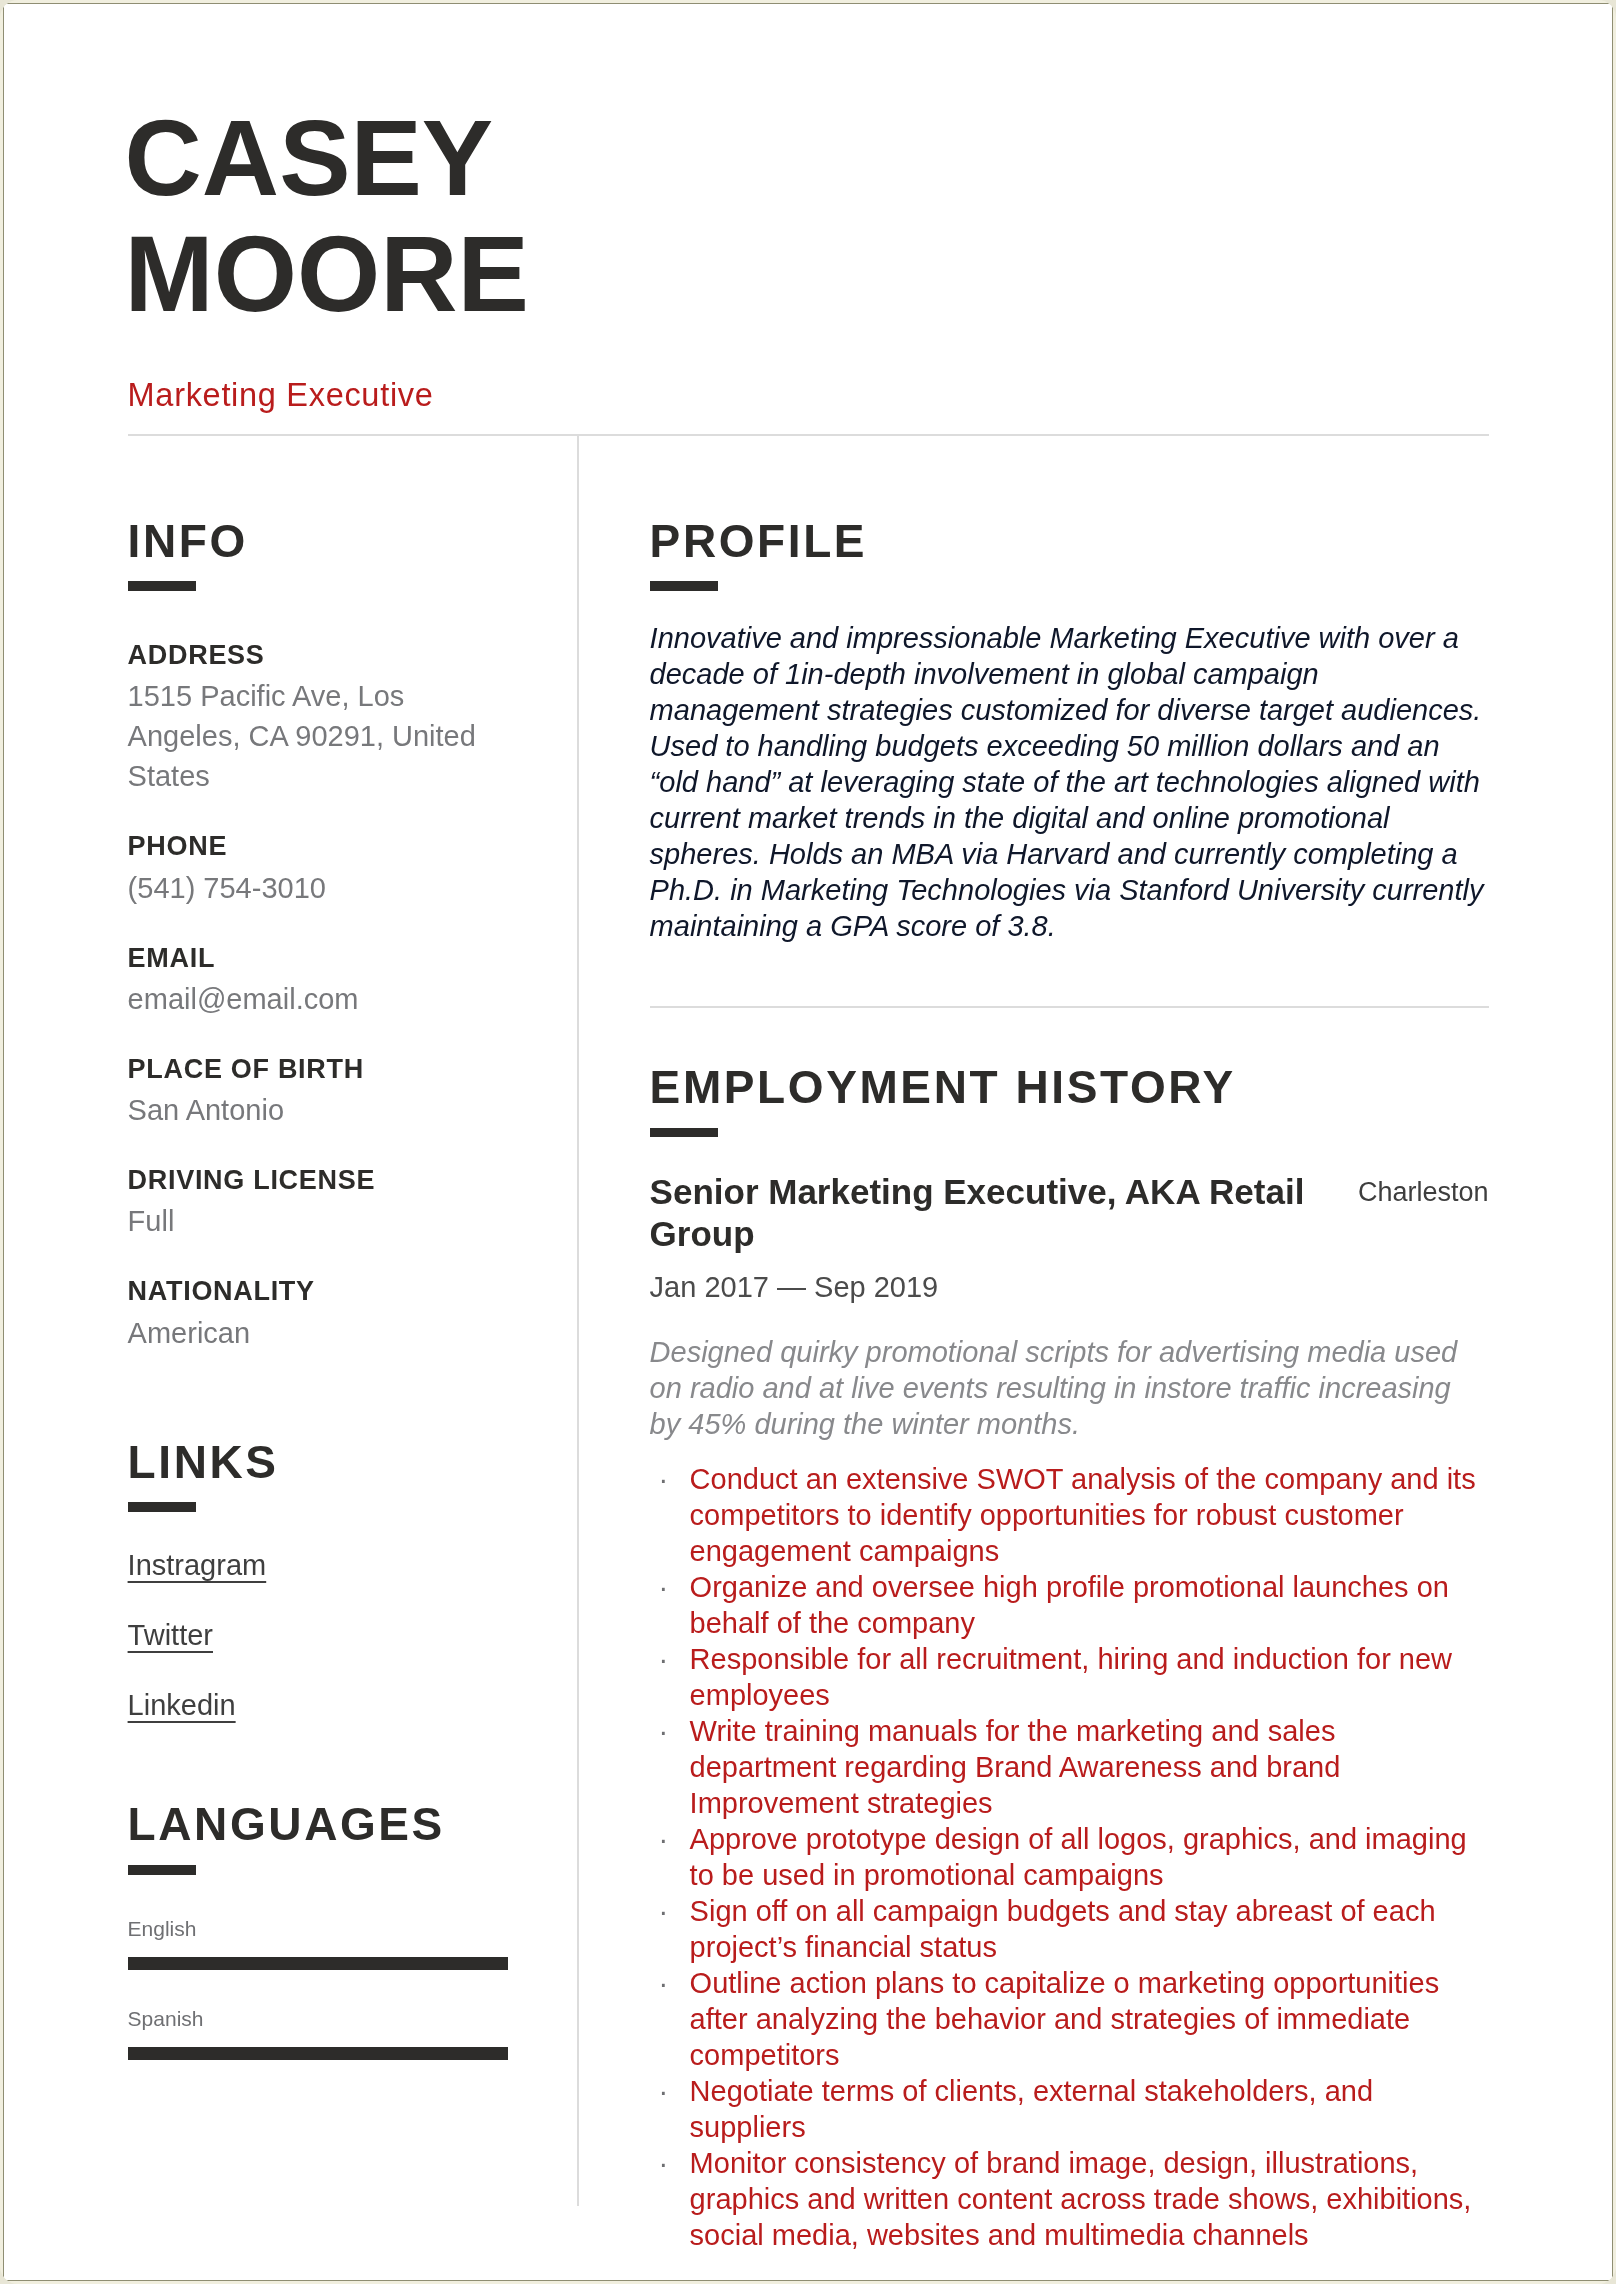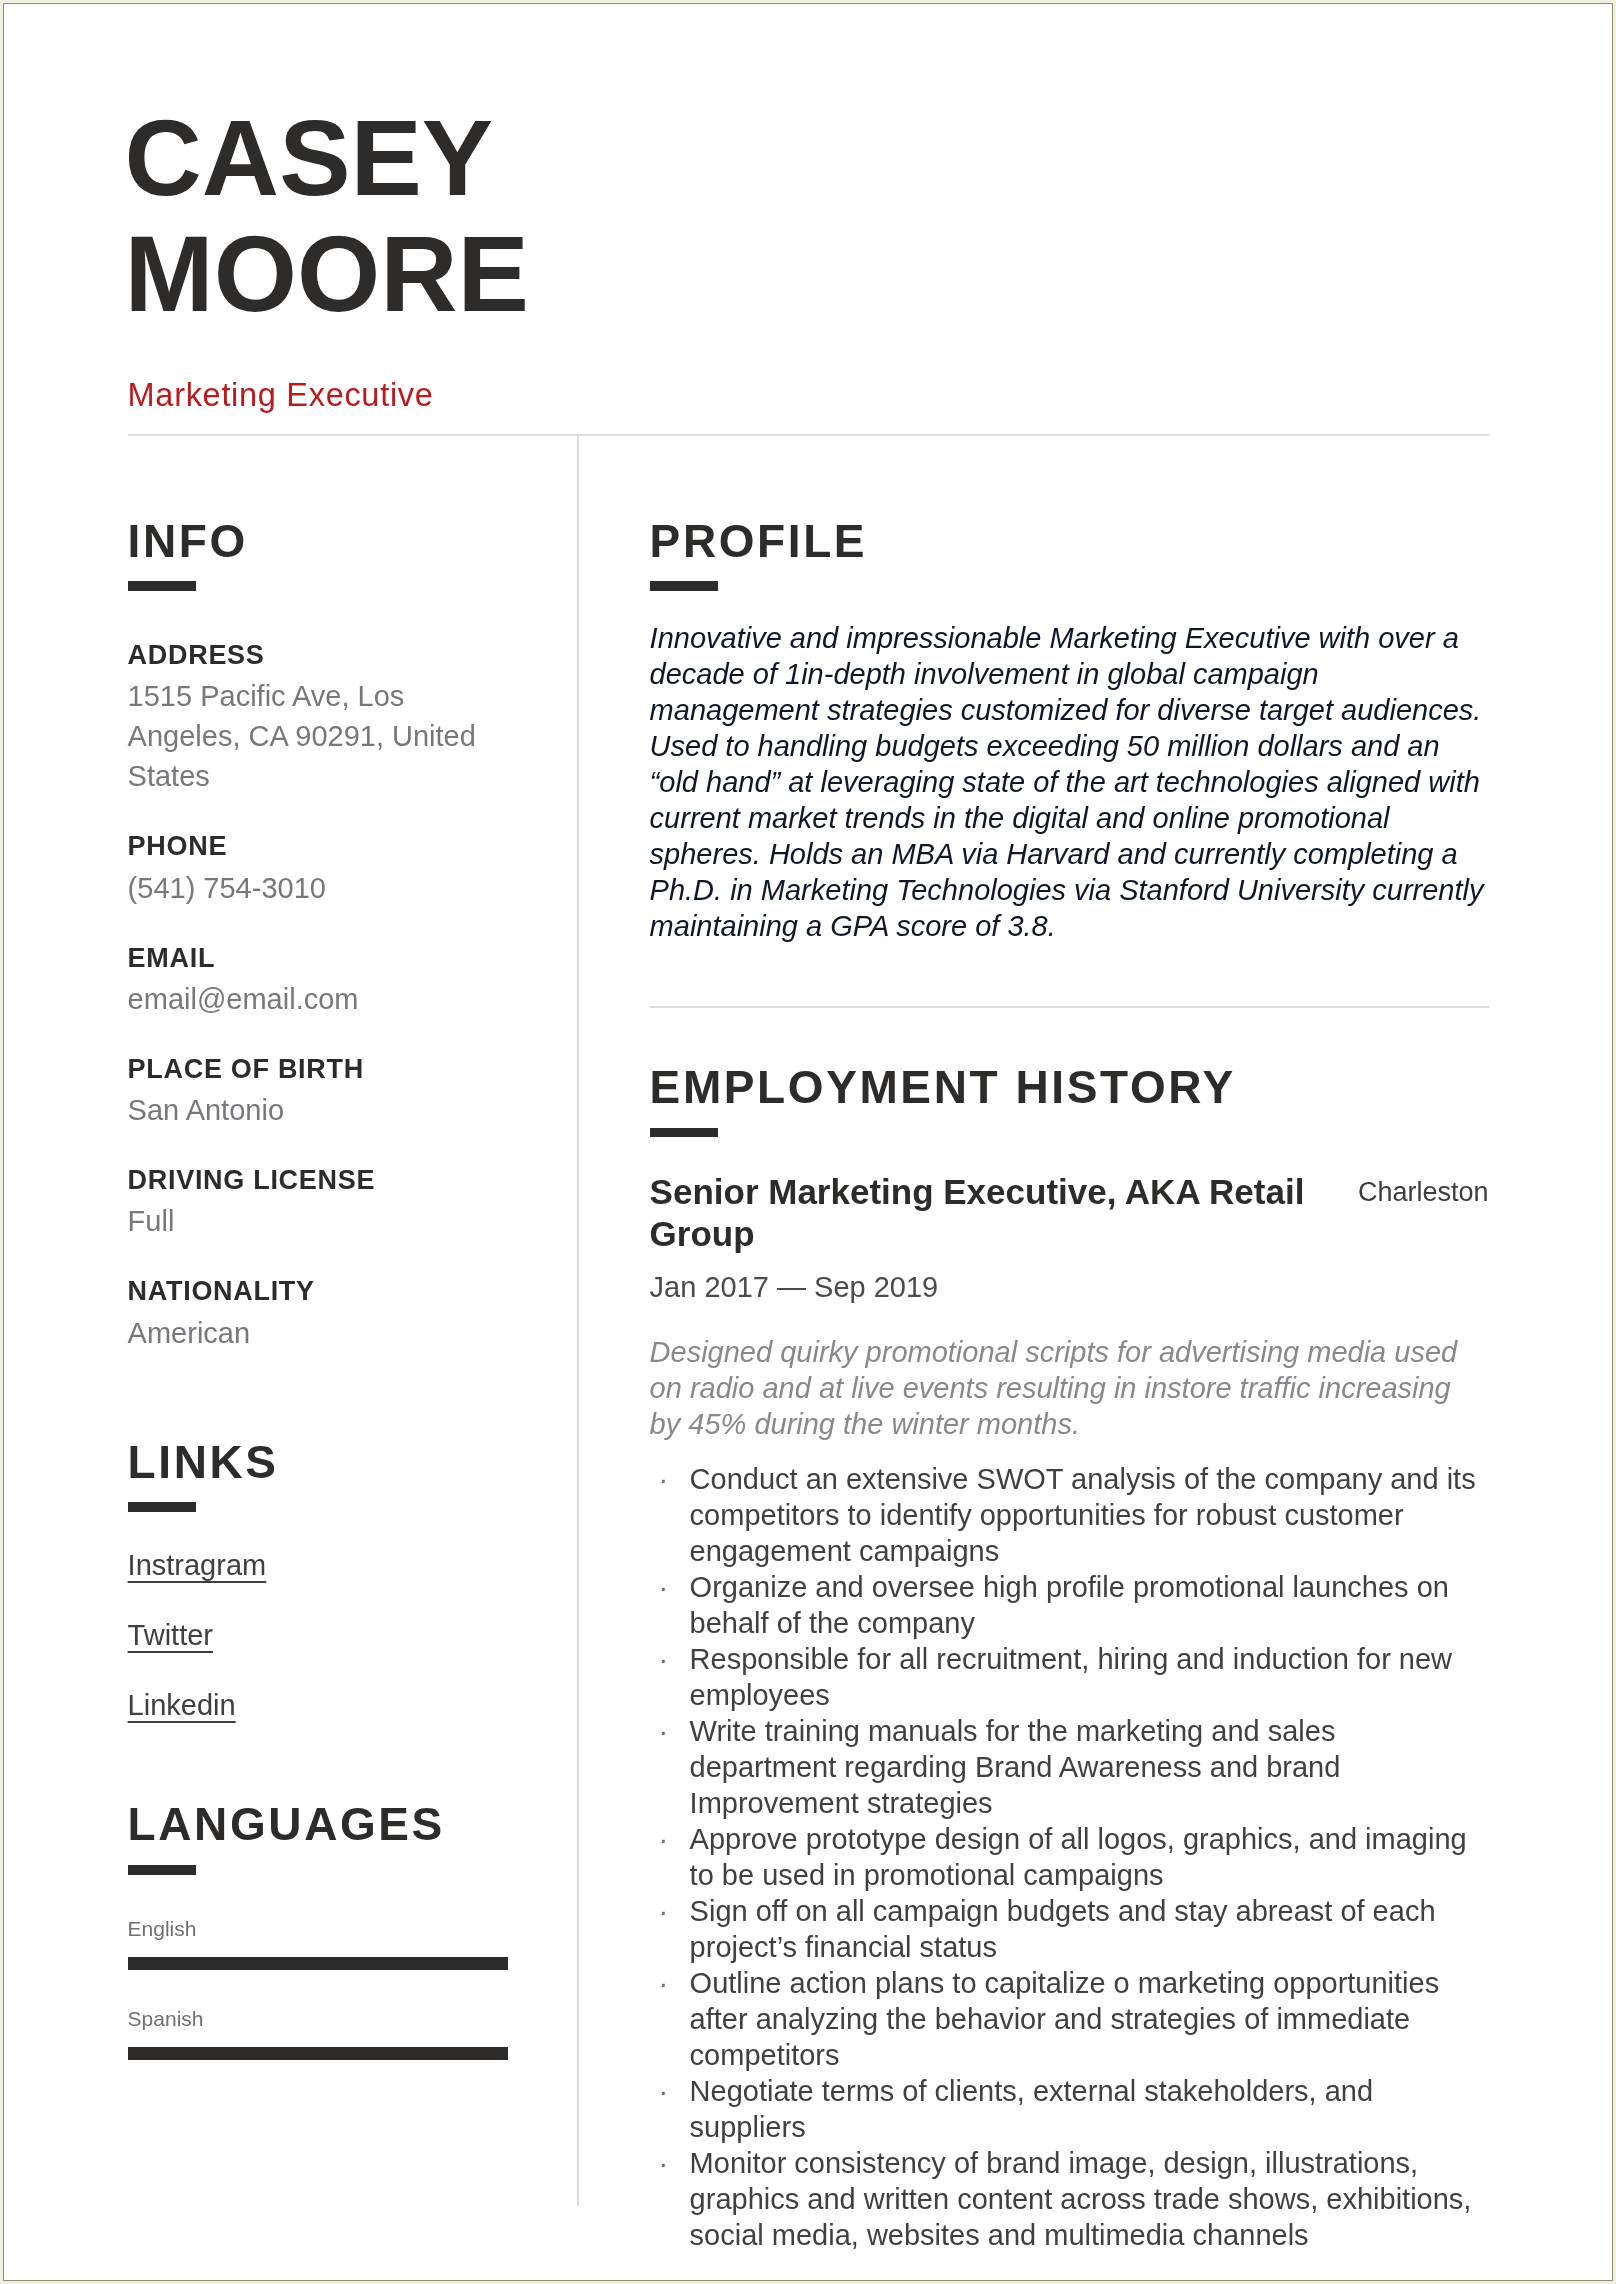--- a/index.html
+++ b/index.html
@@ -6,20 +6,21 @@
   body{
     background:#e8e6d6;
     font-family:"Liberation Sans", sans-serif;
     -webkit-font-smoothing:antialiased;
   }
   .sheet{
     position:relative;
     width:1616px;height:2284px;
     background:#f1efdf;
     overflow:hidden;
+    border-radius:18px;
   }
   .page{
     position:absolute;
     left:2.6px;top:2.6px;right:2.6px;bottom:2.6px;
     background:#ffffff;
     border:1.3px solid #8f8e73;
     overflow:hidden;
   }
 
   
@@ -135,21 +136,21 @@
   .bullet{display:flex;}
   .bullet-dot{
     flex:0 0 31px;
     padding-left:9px;
     font-size:29px;line-height:36px;
     color:#6e6f72;
   }
   .bullet-text{
     flex:1;
     font-size:29px;line-height:36px;
-    color:#404040;
+    color:#b91c1c;
   }
 </style>
 </head>
 <body>
 
 <div class="sheet">
   <div class="page">
 
     <div class="name">CASEY MOORE</div>
     <div class="subtitle">Marketing Executive</div>

